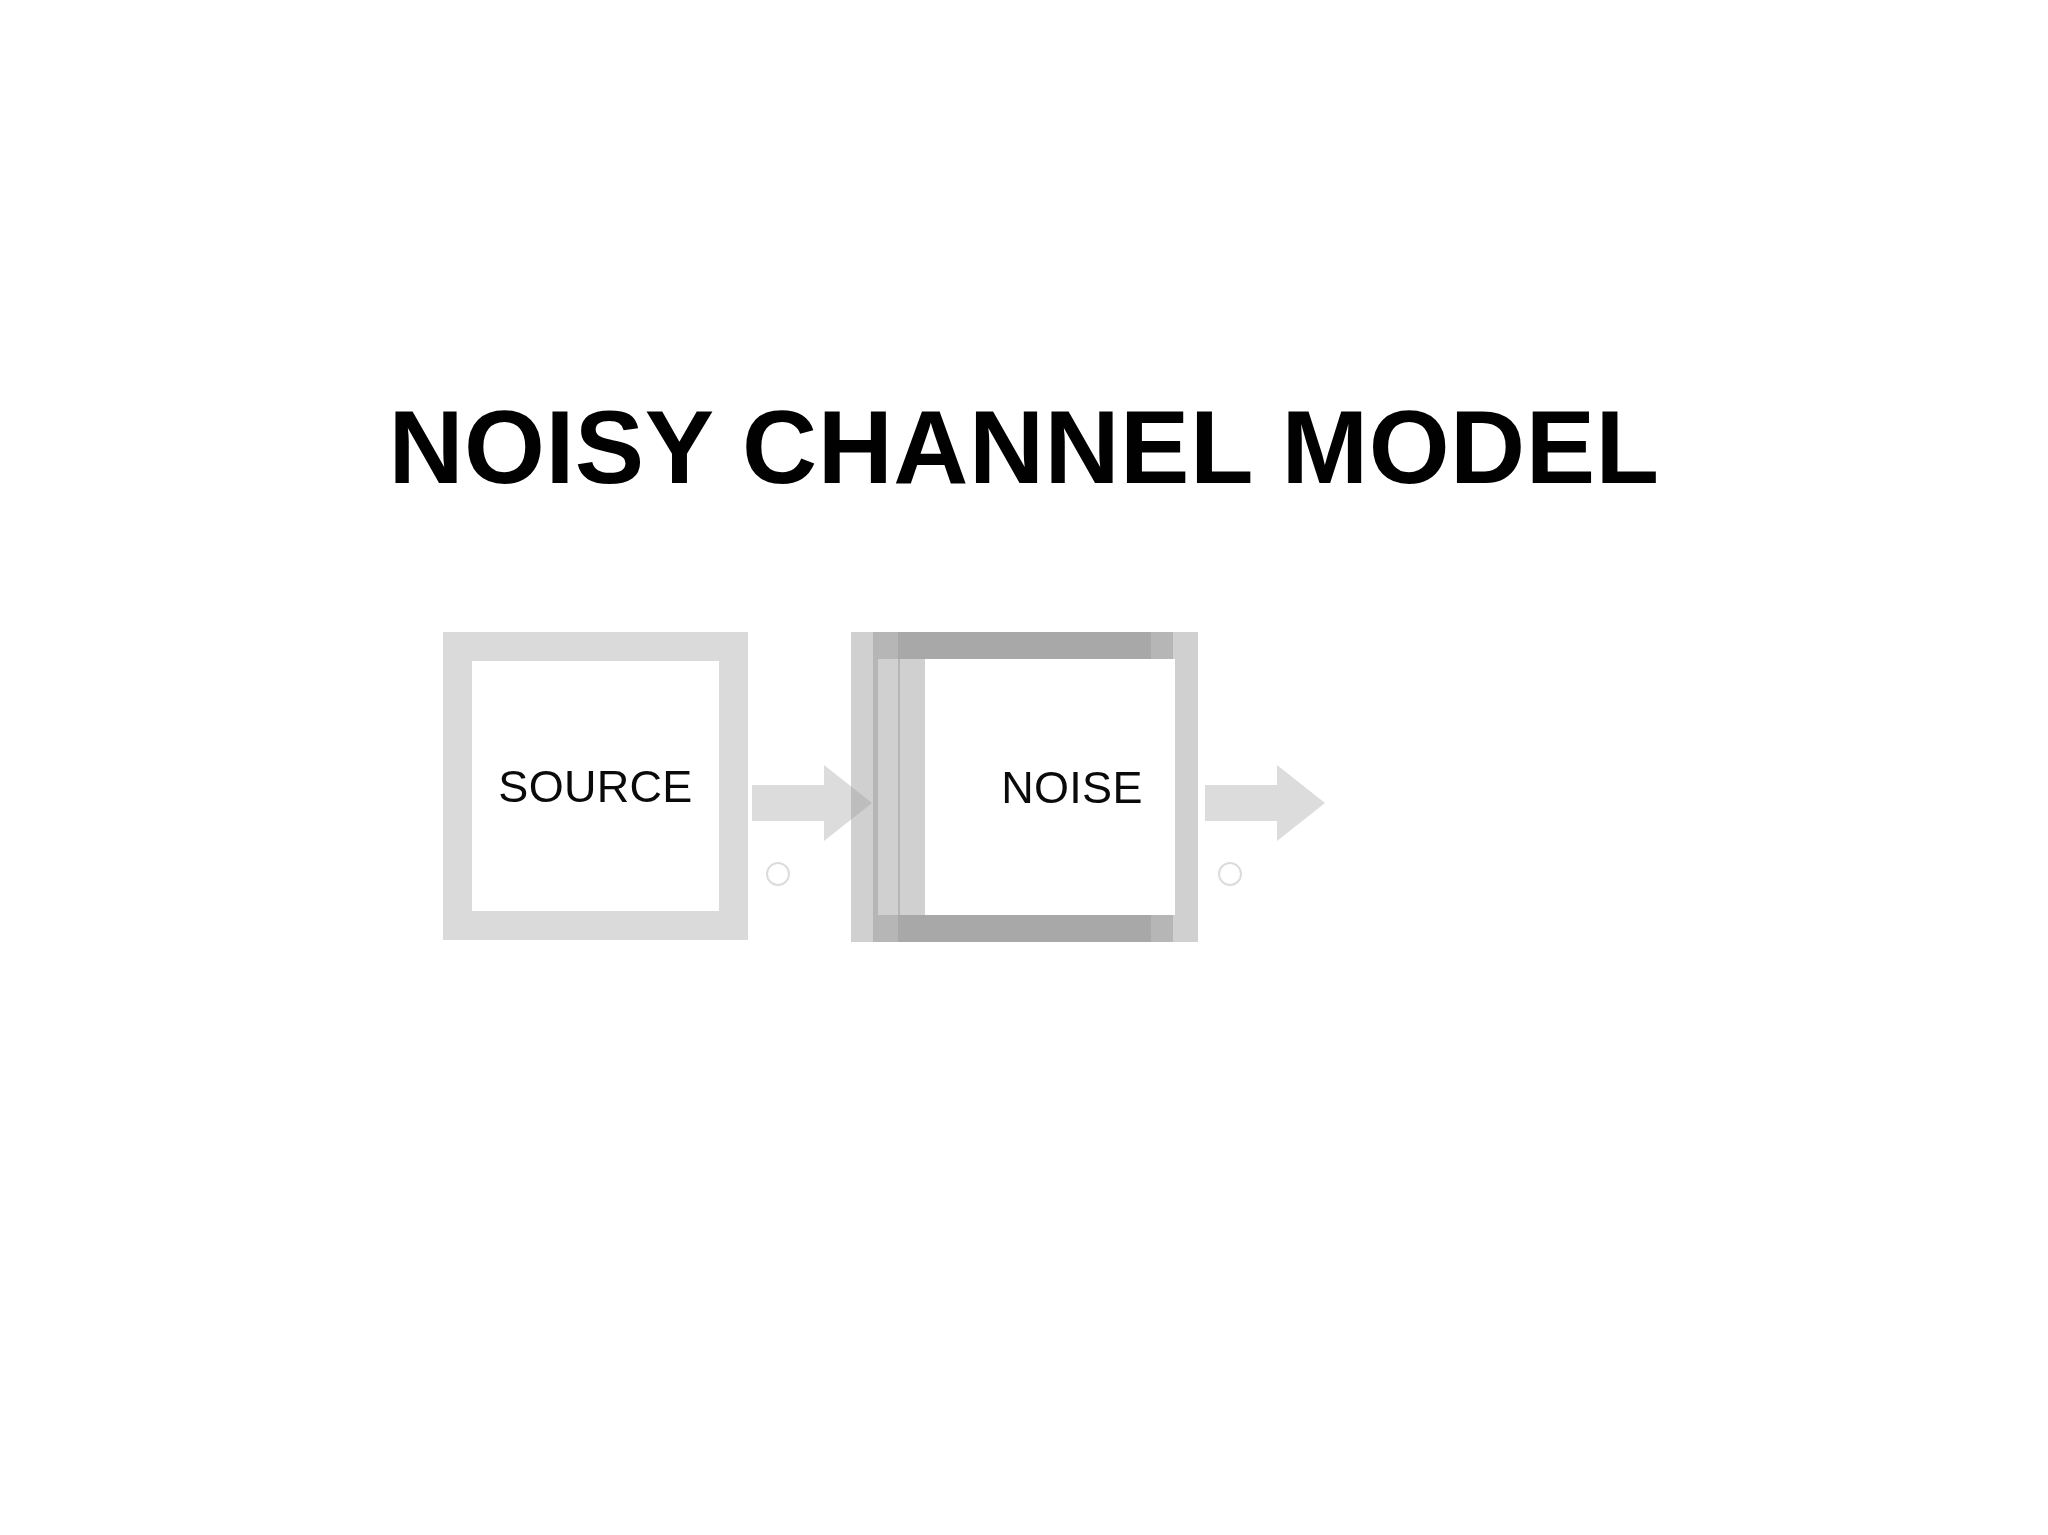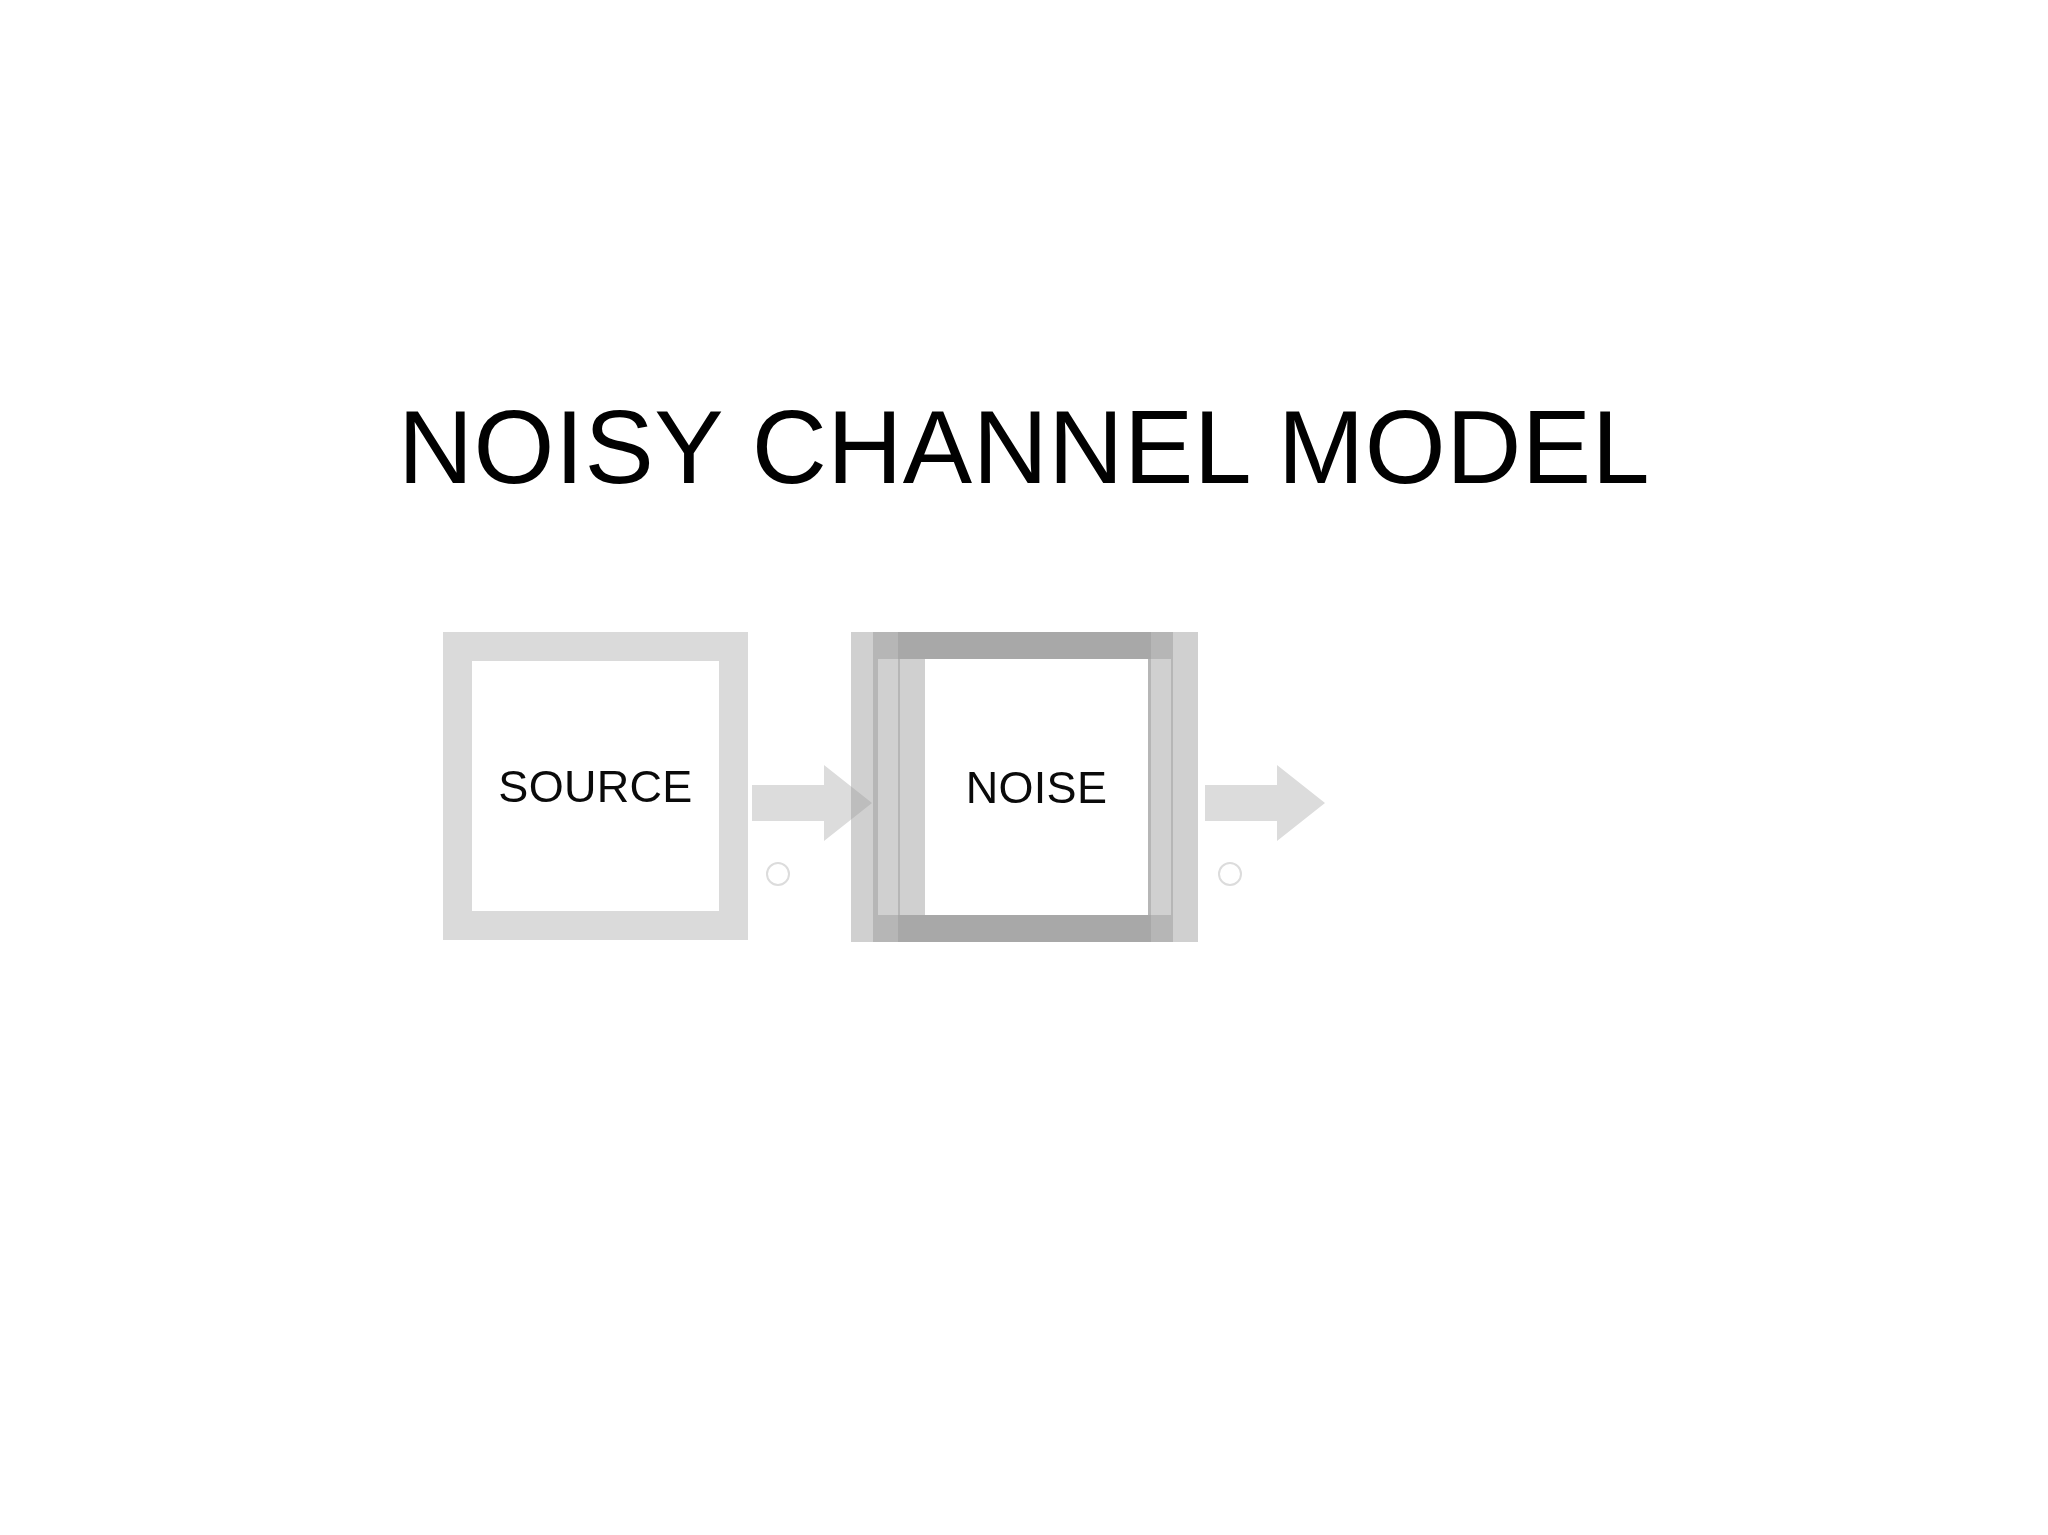--- a/index.html
+++ b/index.html
@@ -25,21 +25,21 @@
 
   
   #slide-title {
     position: absolute;
     left: 0;
     top: 390px;
     width: 2048px;
     text-align: center;
     font-family: "Liberation Sans", sans-serif;
     font-size: 104px;
-    font-weight: 400;
+    font-weight: 700;
     letter-spacing: 0.5px;
     color: #010101;
     line-height: 1.1;
     white-space: nowrap;
   }
 
   
   #diagram {
     position: absolute;
     left: 0;
@@ -113,26 +113,27 @@
     border-width: 27px;
   }
   #noise-frame-a { left: 0px;  width: 300px; }
   #noise-frame-b { left: 22px; width: 300px; }
   #noise-frame-c { left: 47px; width: 300px; }
 
   #noise-inner {
     position: absolute;
     left: 74px;
     top: 27px;
-    width: 223px;
+    width: 206px;
     height: 256px;
     background: #ffffff;
     display: flex;
     align-items: center;
     justify-content: center;
+    padding-left: 44px;
   }
 
   
   .block-arrow {
     position: absolute;
     width: 120px;
     height: 80px;
   }
   #arrow-source-noise { left: 752px; top: 763px; }
   #arrow-noise-receiver { left: 1205px; top: 763px; }

